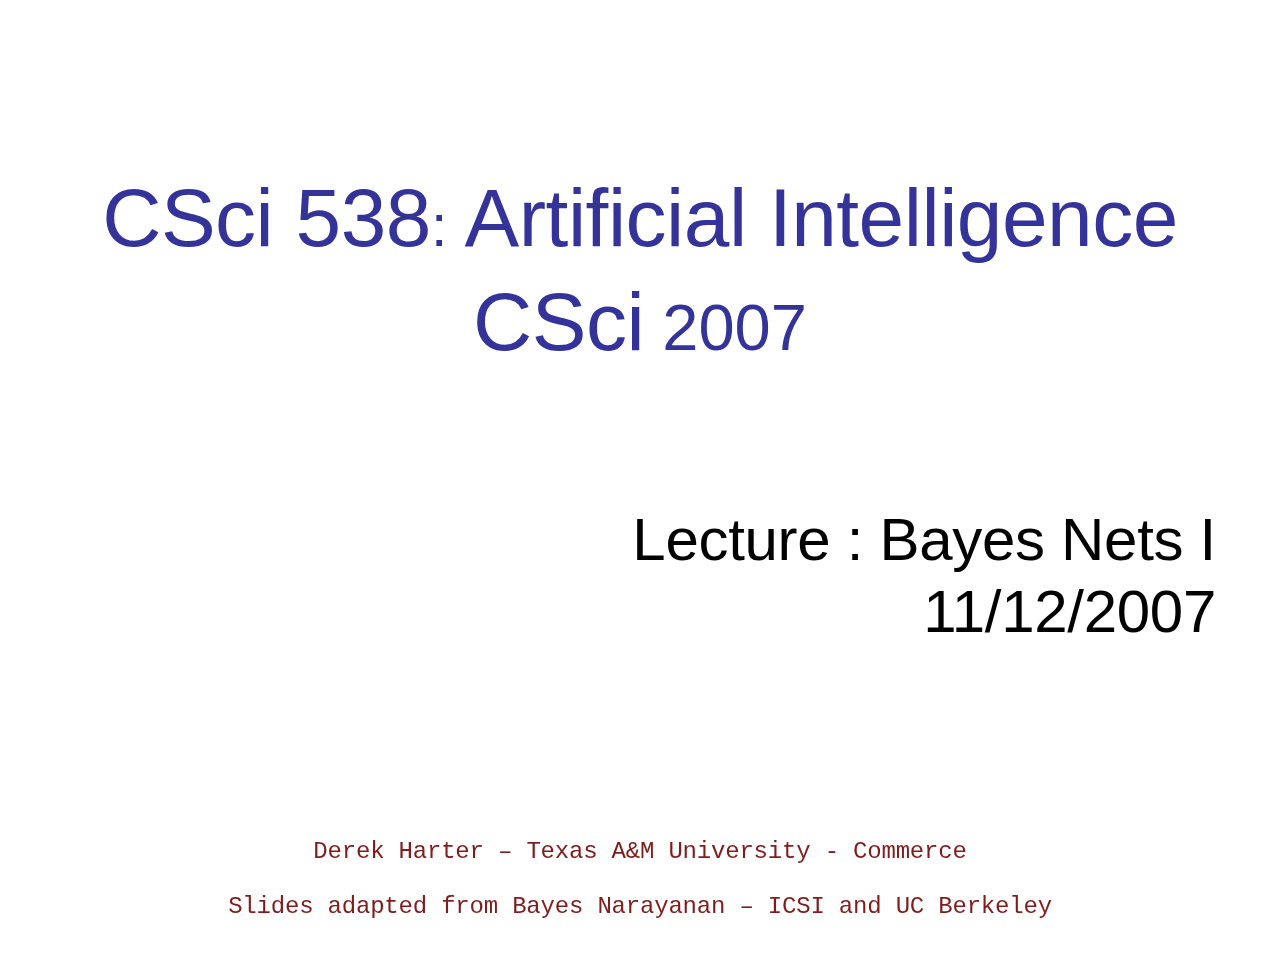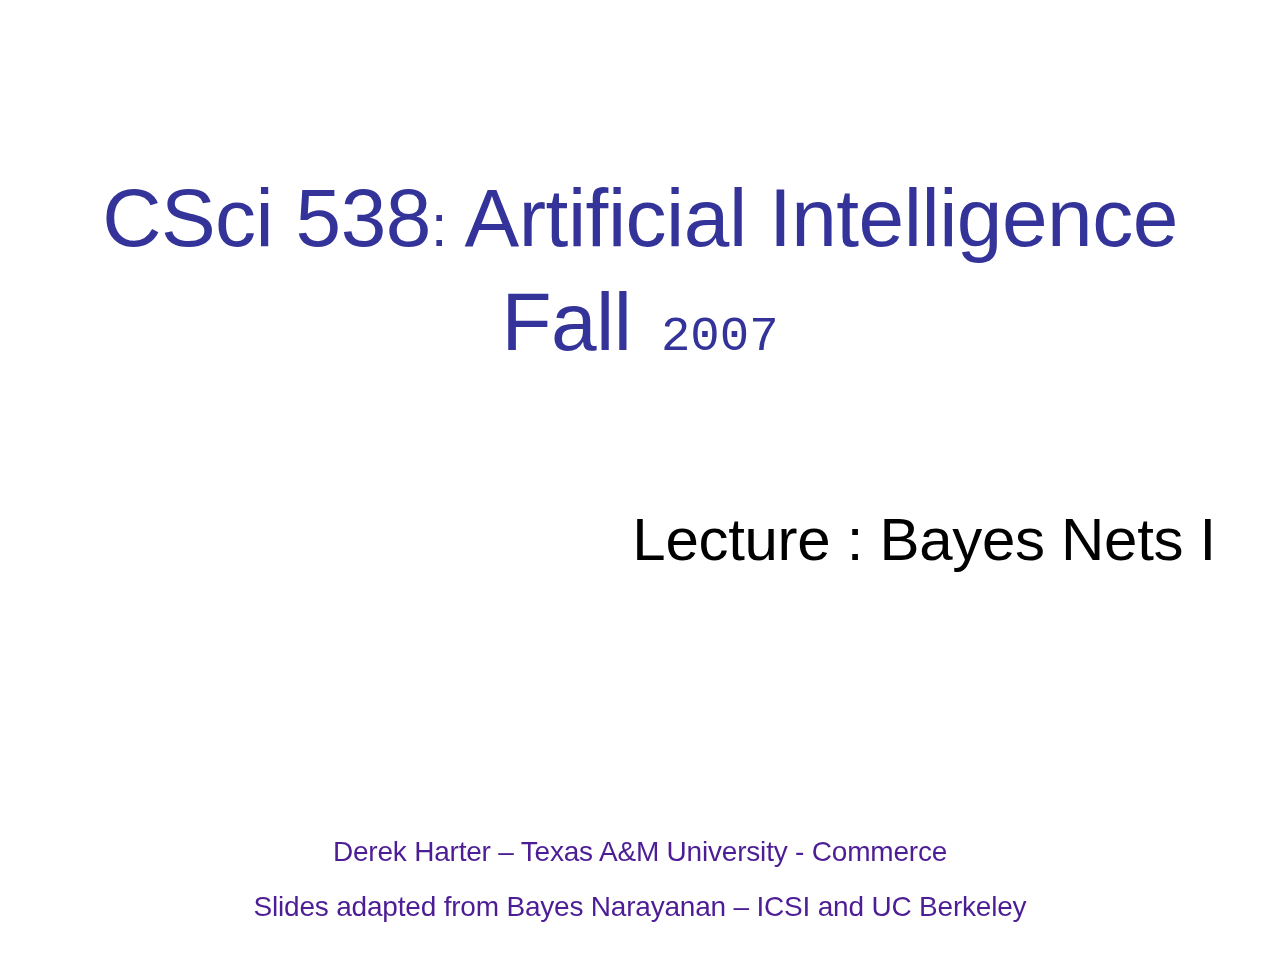--- a/index.html
+++ b/index.html
@@ -35,23 +35,22 @@
   }
   .title-line {
     color: #333399;
     font-size: 82px;
     line-height: 96px;
     font-weight: 400;
     letter-spacing: -0.5px;
     white-space: nowrap;
   }
   .title-small {
-    font-size: 49px;
+    font-size: 65px;
     letter-spacing: 0px;
-    font-family: Liberation Mono, monospace;
   }
   .title-colon {
     font-size: 59px;
   }
 
   
   #subtitle-block {
     position: absolute;
     left: 64px;
     top: 452px;
@@ -69,40 +68,42 @@
 
   
   #attribution-block {
     position: absolute;
     left: 64px;
     top: 772px;
     width: 1152px;
     text-align: center;
   }
   .attribution-line {
-    color: #4c1d95;
-    font-size: 28px;
+    color: #7f1d1d;
+    font-size: 24px;
     line-height: 55px;
     font-weight: 400;
     letter-spacing: -0.2px;
     white-space: nowrap;
+    font-family: Liberation Mono, monospace;
   }
 </style>
 </head>
 <body>
 
 <div id="slide">
 
   <div id="title-block">
     <div class="title-line"><span>CSci 538</span><span class="title-colon">:</span><span> Artificial Intelligence</span></div>
-    <div class="title-line"><span>Fall</span><span class="title-small"> <span>2007</span></span></div>
+    <div class="title-line"><span>CSci</span><span class="title-small"> <span>2007</span></span></div>
   </div>
 
   <div id="subtitle-block">
     <div class="subtitle-line">Lecture : Bayes Nets I</div>
+    <div class="subtitle-line">11/12/2007</div>
   </div>
 
   <div id="attribution-block">
     <div class="attribution-line">Derek Harter – Texas A&amp;M University - Commerce</div>
     <div class="attribution-line">Slides adapted from Bayes Narayanan – ICSI and UC Berkeley</div>
   </div>
 
 </div>
 
 </body></html>

